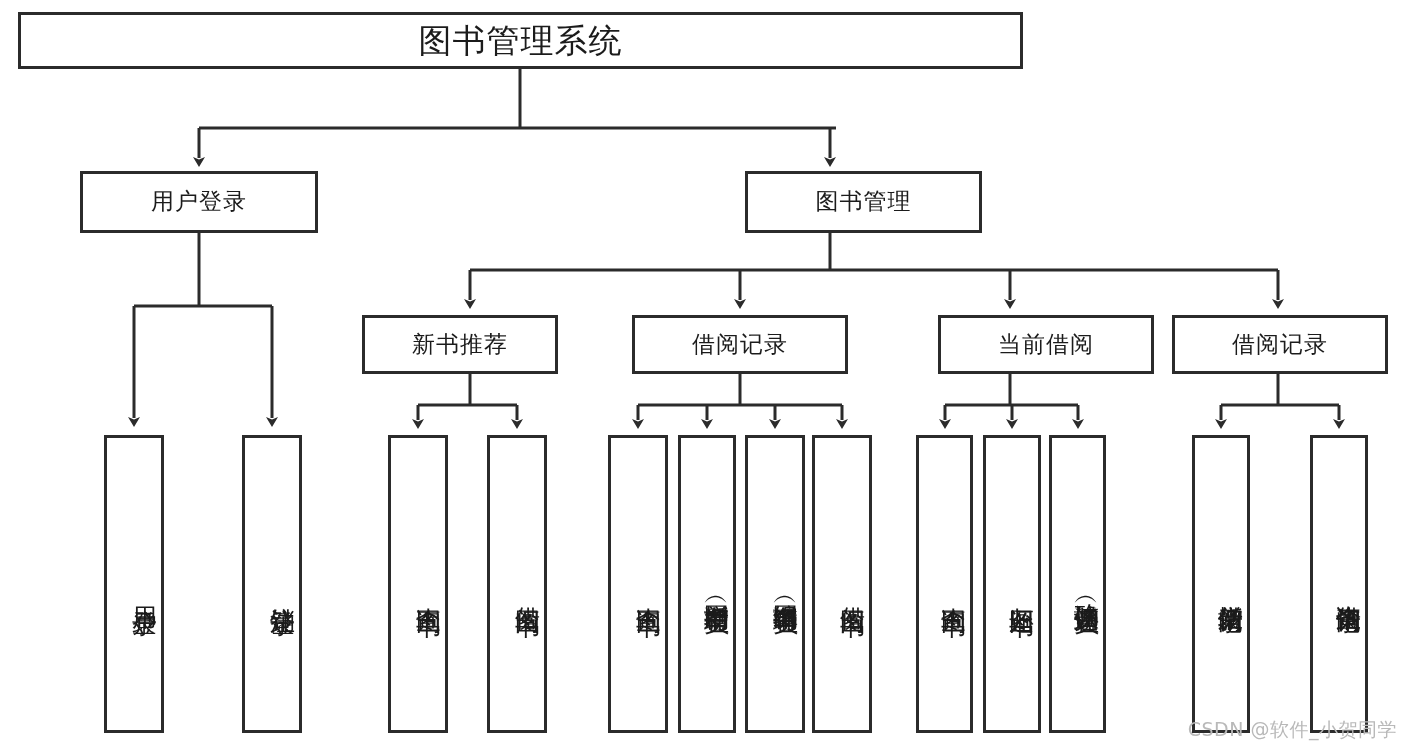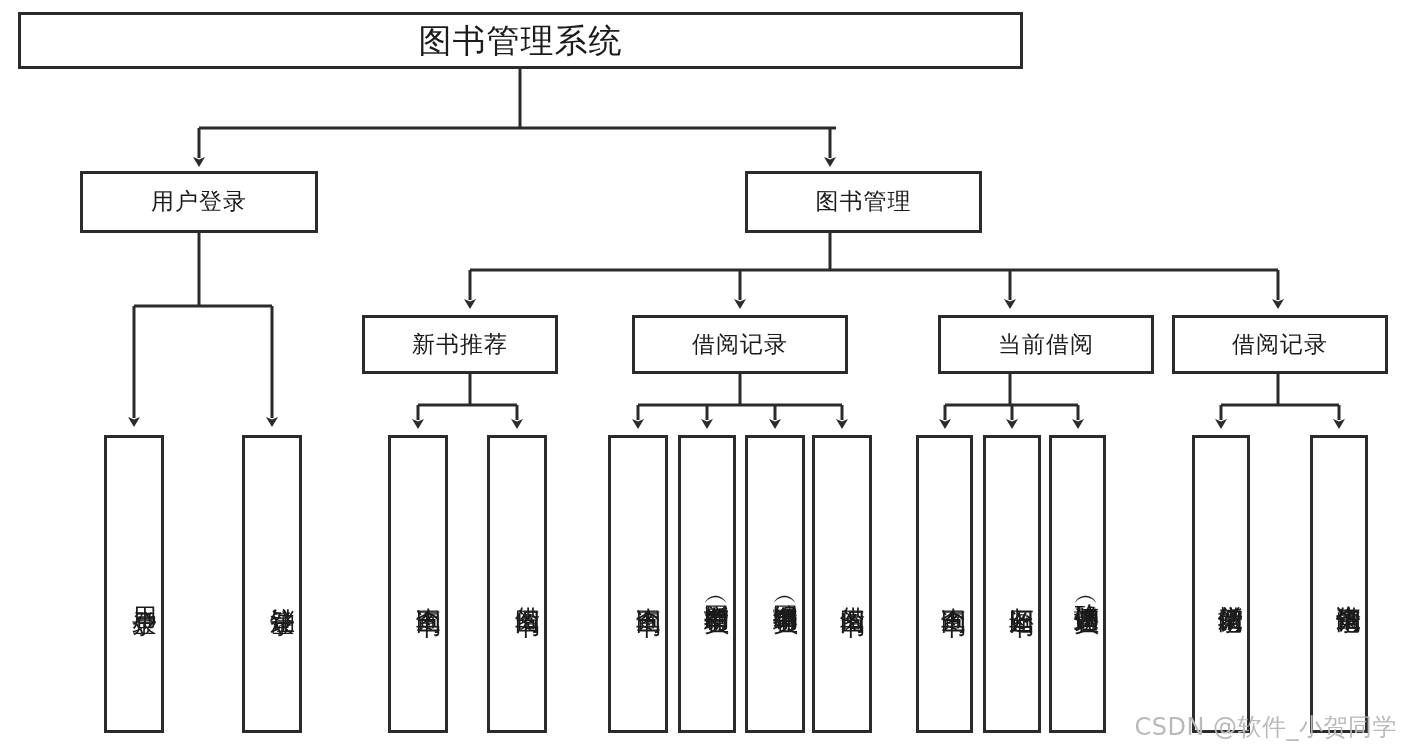--- a/index.html
+++ b/index.html
@@ -58,21 +58,21 @@
     left: 0;
     top: 0;
     width: 1405px;
     height: 747px;
     pointer-events: none;
   }
   .watermark {
     position: absolute;
     right: 8px;
     bottom: 4px;
-    font-size: 24px;
+    font-size: 19px;
     color: #b9b9b9;
     white-space: nowrap;
     letter-spacing: 0.5px;
     margin-left: 39px;
   }
 </style>
 </head>
 <body>
 
 <div id="canvas">

